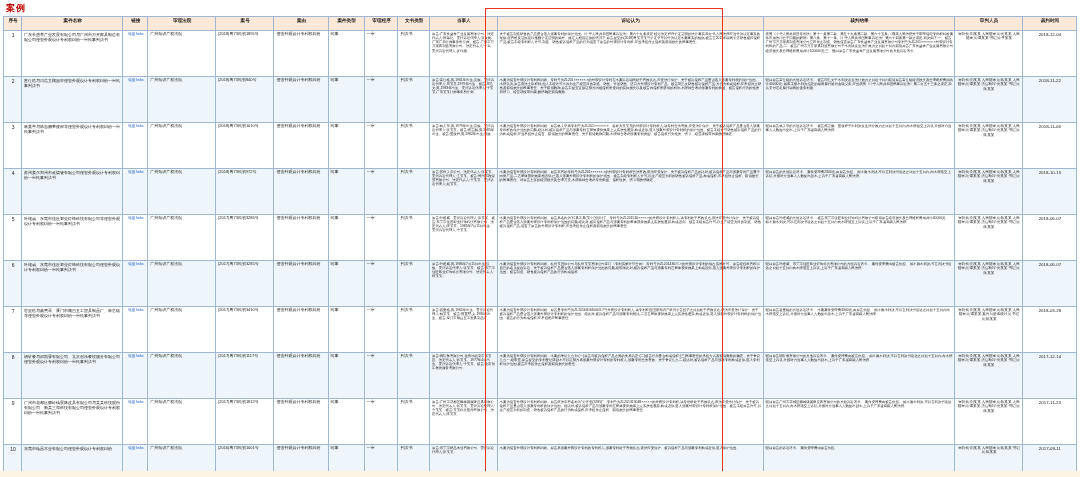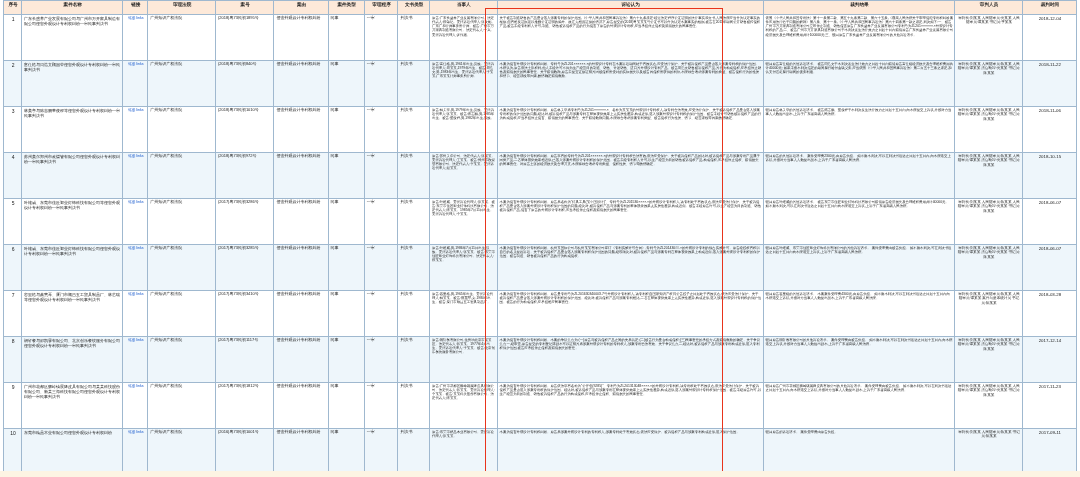--- a/index.html
+++ b/index.html
@@ -67,20 +67,21 @@
   }
   .bottom-strip{
     position:absolute;left:0;bottom:0;width:1080px;height:6px;background:#fdf4e3;
   }
 </style>
 </head>
 <body>
 
 <div class="page">
 
+  <div class="section-title">案例</div>
 
   <table class="grid">
     <colgroup>
       <col style="width:16px">
       <col style="width:90px">
       <col style="width:22px">
       <col style="width:60px">
       <col style="width:52px">
       <col style="width:48px">
       <col style="width:32px">

